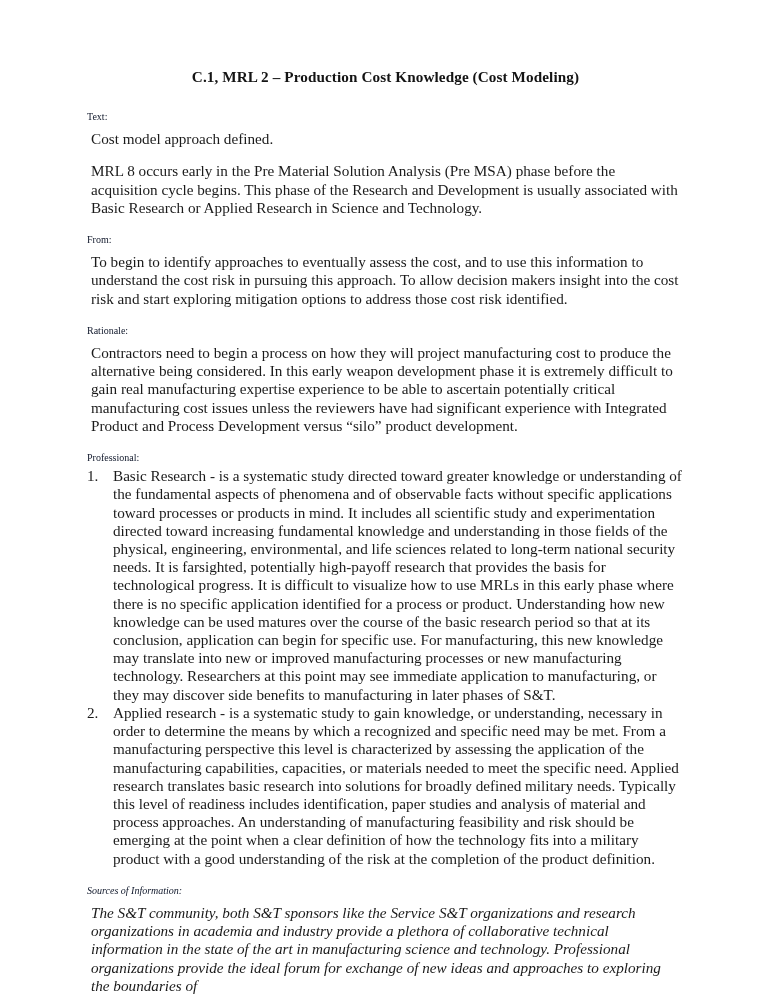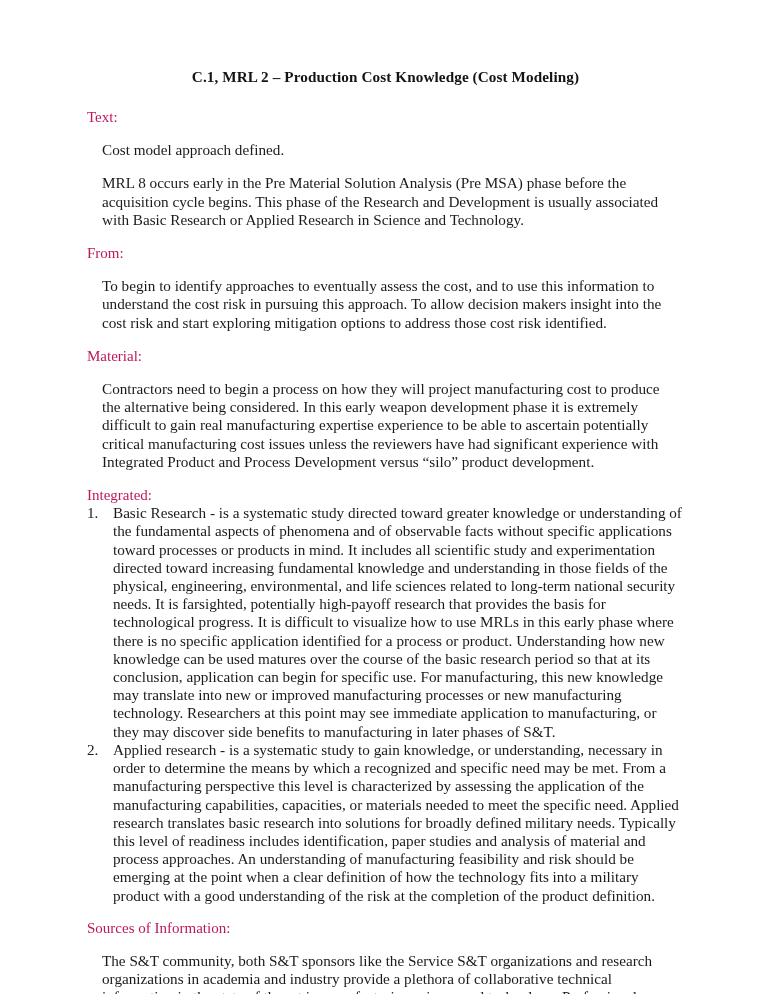--- a/index.html
+++ b/index.html
@@ -37,29 +37,29 @@
     font-size: 15.2px;
     line-height: 18px;
     letter-spacing: 0.1px;
     margin: 0 0 22px 0;
     color: #141414;
   }
   .section {
     margin: 0 0 14px 0;
   }
   .section-heading {
-    font-size: 15px;
+    font-size: 10px;
     line-height: 18.2px;
     margin: 0;
-    color: #be185d;
+    color: #0f172a;
   }
   .section-body {
     font-size: 15.2px;
     line-height: 18.2px;
-    margin: 15px;
+    margin: 4px;
     text-align: left;
     color: #1a1a1a;
   }
   .num-list {
     list-style: none;
     margin: 0;
     padding: 0;
   }
   .num-list li {
     position: relative;
@@ -71,20 +71,21 @@
   }
   .num-list li .marker {
     position: absolute;
     left: 0;
     top: 0;
     width: 20px;
     text-align: left;
   }
   .tight {
     margin-bottom: 0;
+    font-style: italic;
   }
 </style>
 </head>
 <body>
 
 <div class="page">
   <div class="content">
 
     <div class="doc-title">C.1, MRL 2 – Production Cost Knowledge (Cost Modeling)</div>
 
@@ -96,26 +97,26 @@
     <div class="section">
       <p class="section-body">MRL 8 occurs early in the Pre Material Solution Analysis (Pre MSA) phase before the acquisition cycle begins. This phase of the Research and Development is usually associated with Basic Research or Applied Research in Science and Technology.</p>
     </div>
 
     <div class="section">
       <p class="section-heading">From:</p>
       <p class="section-body">To begin to identify approaches to eventually assess the cost, and to use this information to understand the cost risk in pursuing this approach. To allow decision makers insight into the cost risk and start exploring mitigation options to address those cost risk identified.</p>
     </div>
 
     <div class="section">
-      <p class="section-heading">Material:</p>
+      <p class="section-heading">Rationale:</p>
       <p class="section-body">Contractors need to begin a process on how they will project manufacturing cost to produce the alternative being considered.  In this early weapon development phase it is extremely difficult to gain real manufacturing expertise experience to be able to ascertain potentially critical manufacturing cost issues unless the reviewers have had significant experience with Integrated Product and Process Development versus “silo” product development.</p>
     </div>
 
     <div class="section">
-      <p class="section-heading">Integrated:</p>
+      <p class="section-heading">Professional:</p>
       <ol class="num-list">
         <li>
           <span class="marker">1.</span><span>Basic Research - is a systematic study directed toward greater knowledge or understanding of the fundamental aspects of phenomena and of observable facts without specific applications toward processes or products in mind. It includes all scientific study and experimentation directed toward increasing fundamental knowledge and understanding in those fields of the physical, engineering, environmental, and life sciences related to long-term national security needs. It is farsighted, potentially high-payoff research that provides the basis for technological progress. It is difficult to visualize how to use MRLs in this early phase where there is no specific application identified for a process or product.  Understanding how new knowledge can be used matures over the course of the basic research period so that at its conclusion, application can begin for specific use.  For manufacturing, this new knowledge may translate into new or improved manufacturing processes or new manufacturing technology.  Researchers at this point may see immediate application to manufacturing, or they may discover side benefits to manufacturing in later phases of S&amp;T.</span>
         </li>
         <li>
           <span class="marker">2.</span><span>Applied research - is a systematic study to gain knowledge, or understanding, necessary in order to determine the means by which a recognized and specific need may be met. From a manufacturing perspective this level is characterized by assessing the application of the manufacturing capabilities, capacities, or materials needed to meet the specific need. Applied research translates basic research into solutions for broadly defined military needs. Typically this level of readiness includes identification, paper studies and analysis of material and process approaches. An understanding of manufacturing feasibility and risk should be emerging at the point when a clear definition of how the technology fits into a military product with a good understanding of the risk at the completion of the product definition.</span>
         </li>
       </ol>
     </div>
 

